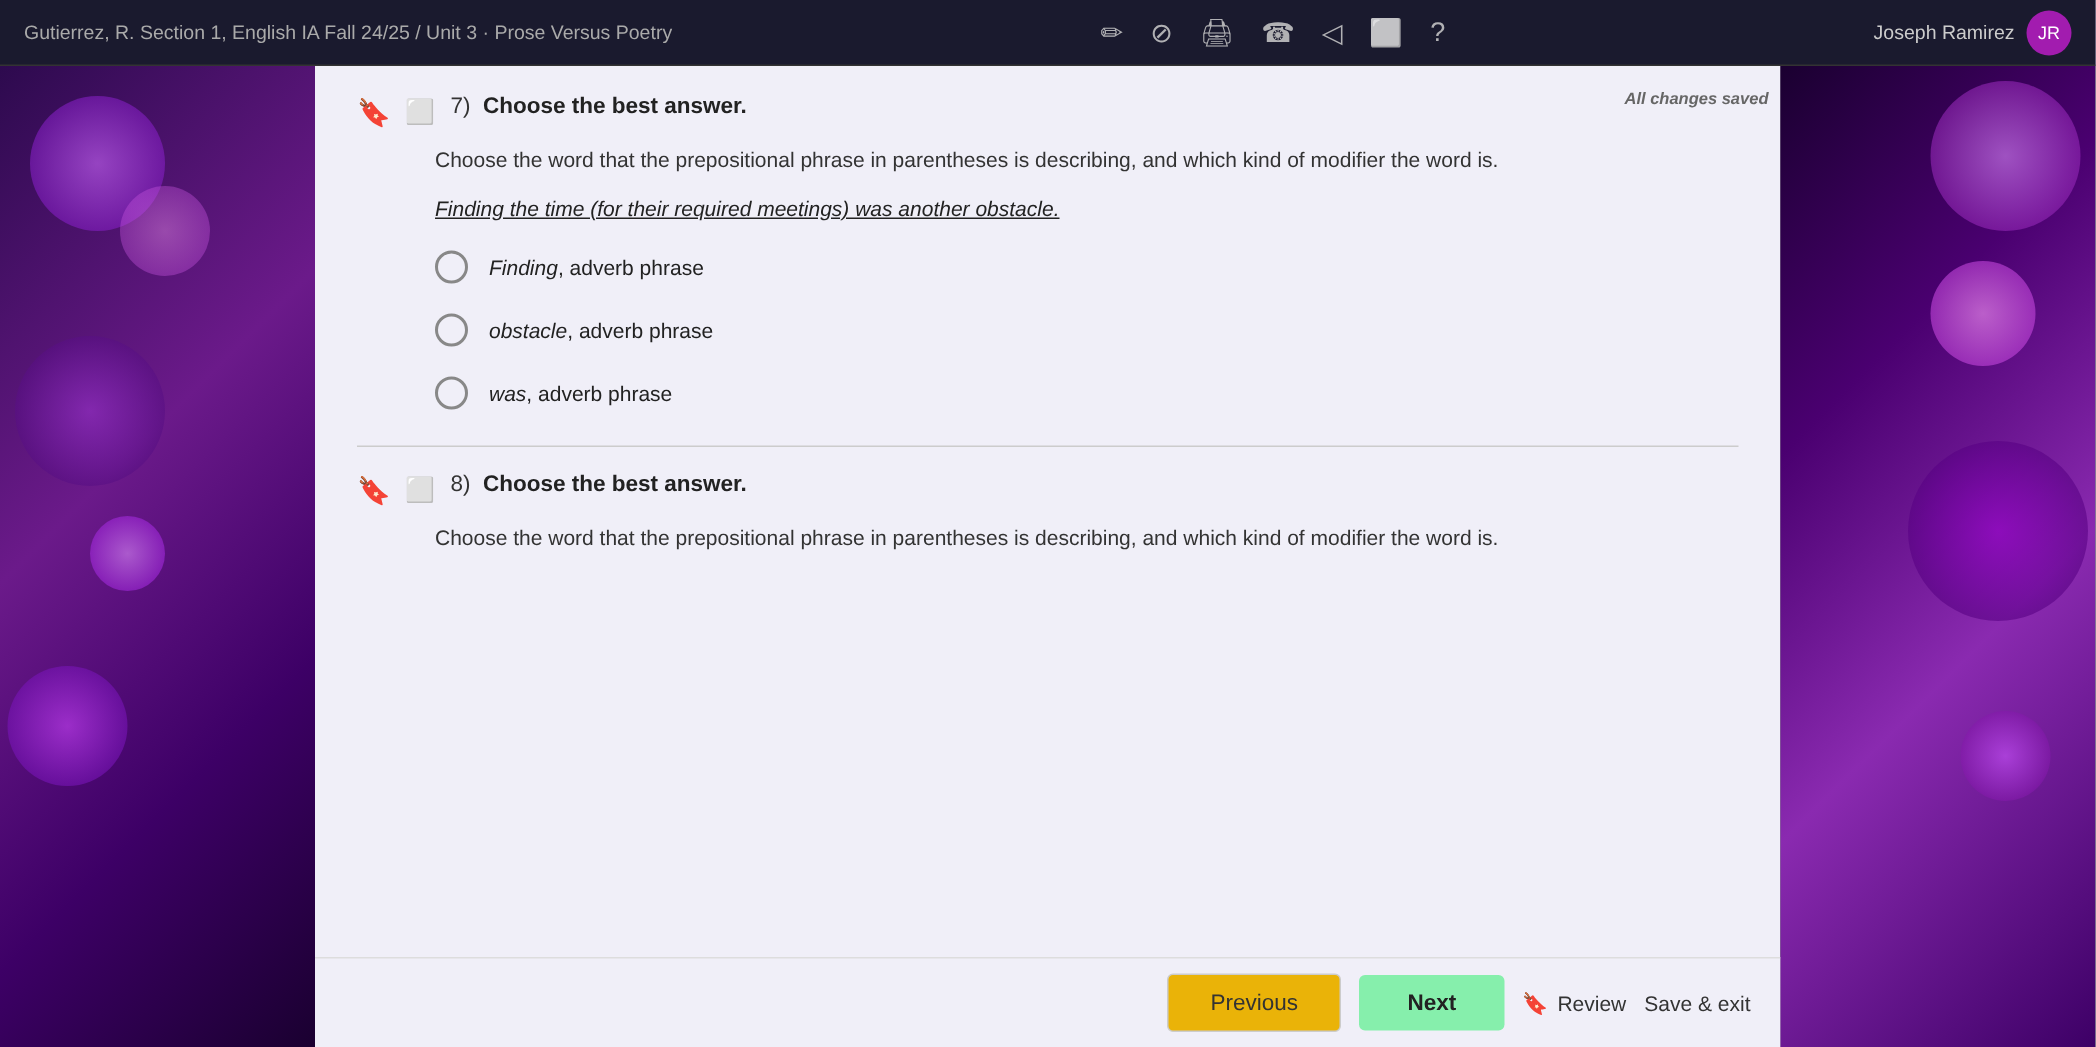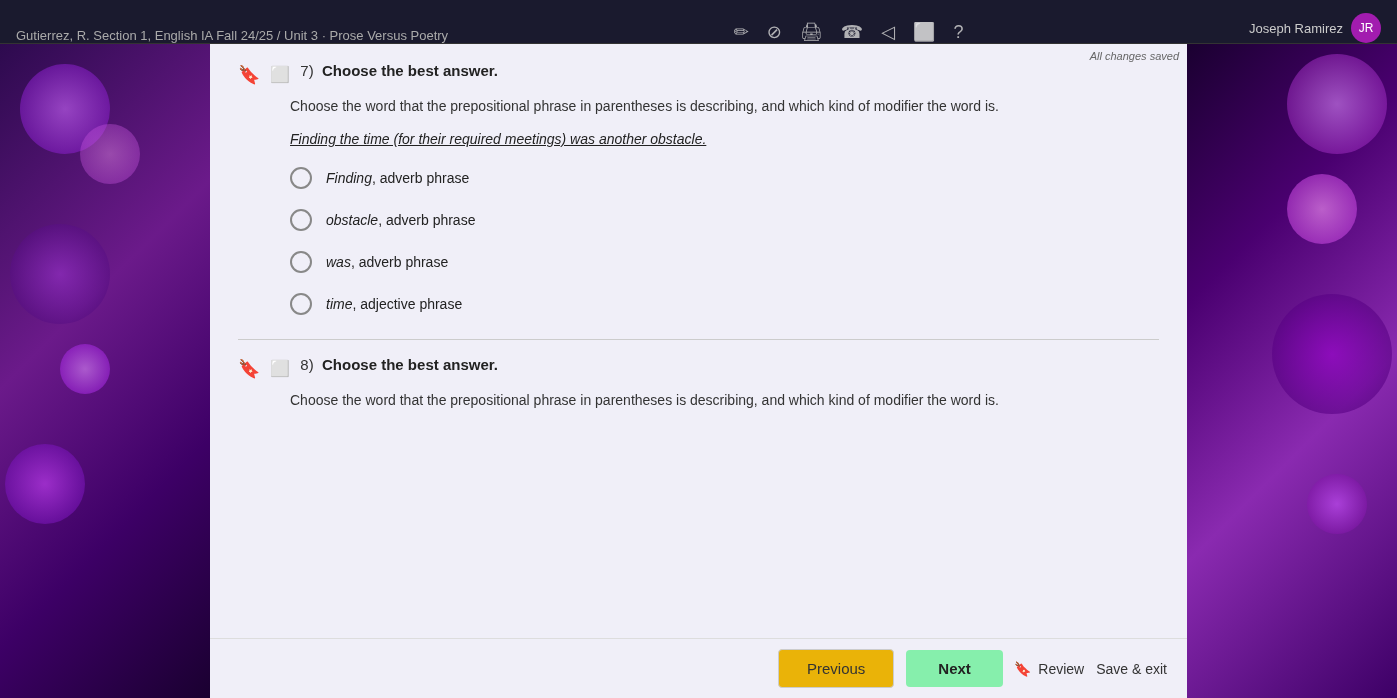--- a/index.html
+++ b/index.html
@@ -11,21 +11,21 @@
       background: #1a0a2e;
       display: flex;
       flex-direction: column;
     }
 
     
     .top-bar {
       background: #1a1a2e;
       height: 44px;
       display: flex;
-      align-items: flex-end;
+      align-items: center;
       padding: 0 16px;
       justify-content: space-between;
       border-bottom: 1px solid #333;
     }
     .top-bar-left {
       color: #ccc;
       font-size: 13px;
     }
     .top-bar-left span {
       color: #aaa;
@@ -99,25 +99,26 @@
     .center-panel {
       flex: 1;
       display: flex;
       flex-direction: column;
       background: #f0eff8;
       position: relative;
     }
 
     .all-changes-saved {
       position: absolute;
-      top: 6px;
+      top: 16px;
       right: 8px;
       font-size: 11px;
       color: #666;
       font-style: italic;
+      font-weight: bold;
     }
 
     .questions-area {
       flex: 1;
       overflow-y: auto;
       padding: 18px 28px 16px 28px;
     }
 
     
     .question-block {
@@ -317,24 +318,20 @@
               <span class="answer-text"><em>Finding</em>, adverb phrase</span>
             </label>
             <label class="answer-option">
               <div class="radio-circle"></div>
               <span class="answer-text"><em>obstacle</em>, adverb phrase</span>
             </label>
             <label class="answer-option">
               <div class="radio-circle"></div>
               <span class="answer-text"><em>was</em>, adverb phrase</span>
             </label>
-            <label class="answer-option">
-              <div class="radio-circle"></div>
-              <span class="answer-text"><em>time</em>, adjective phrase</span>
-            </label>
           </div>
         </div>
       </div>
 
       <div class="divider"></div>
 
       <div class="question-block">
         <div class="question-header">
           <span class="bookmark-icon">🔖</span>
           <span class="flag-icon">⬜</span>

